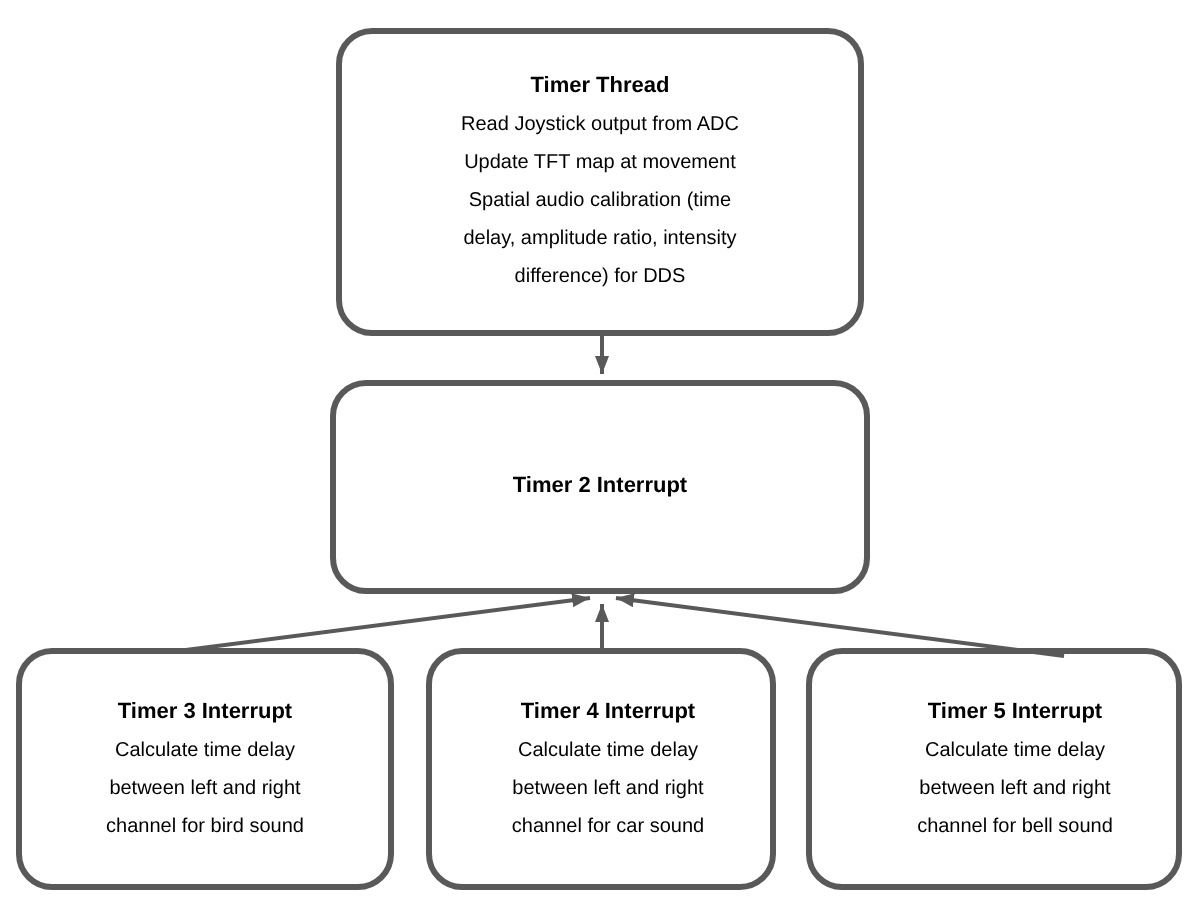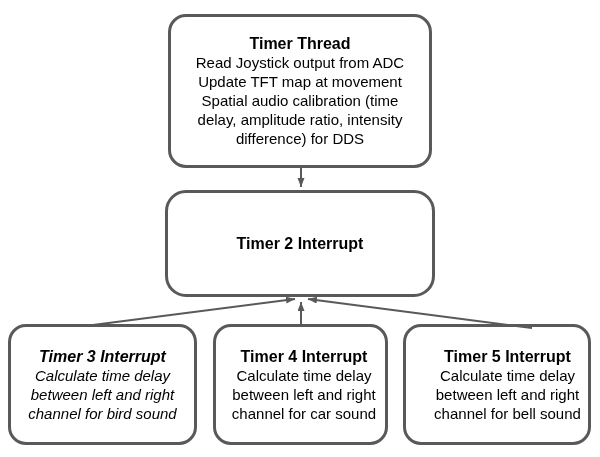--- a/index.html
+++ b/index.html
@@ -18,33 +18,33 @@
     border: 3px solid #595959;
     border-radius: 18px;
     display: flex;
     flex-direction: column;
     align-items: center;
     justify-content: center;
     text-align: center;
     padding: 2px 4px;
   }
   .node-title {
-    font-size: 16px;
+    font-size: 11px;
     font-weight: bold;
     line-height: 19px;
     color: #000000;
   }
   .node-body {
-    font-size: 15px;
+    font-size: 10px;
     line-height: 19px;
     color: #000000;
     white-space: pre-line;
   }
   #node-timer-thread  { left: 168px; top:  14px; width: 264px; height: 154px; }
-  #node-timer2        { left: 165px; top: 190px; width: 270px; height: 107px; border-radius: 21px; }
+  #node-timer2        { left: 165px; top: 190px; width: 270px; height: 107px; }
   #node-timer3        { left:   8px; top: 324px; width: 189px; height: 121px; }
   #node-timer4        { left: 213px; top: 324px; width: 175px; height: 121px; }
   #node-timer5        { left: 403px; top: 324px; width: 188px; height: 121px; }
   .arrow-layer {
     position: absolute;
     left: 0; top: 0;
     width: 600px; height: 457px;
     pointer-events: none;
   }
 </style>
@@ -59,21 +59,21 @@
 Update TFT map at movement
 Spatial audio calibration (time
 delay, amplitude ratio, intensity
 difference) for DDS</div>
   </div>
 
   <div class="node" id="node-timer2" style="border-color: rgb(89, 89, 89);">
     <div class="node-title">Timer 2 Interrupt</div>
   </div>
 
-  <div class="node" id="node-timer3" style="border-color: rgb(89, 89, 89); font-style: italic;">
+  <div class="node" id="node-timer3" style="border-color: rgb(89, 89, 89);">
     <div class="node-title">Timer 3 Interrupt</div>
     <div class="node-body">Calculate time delay
 between left and right
 channel for bird sound</div>
   </div>
 
   <div class="node" id="node-timer4" style="border-color: rgb(89, 89, 89); padding-left: 11px;">
     <div class="node-title">Timer 4 Interrupt</div>
     <div class="node-body">Calculate time delay
 between left and right

